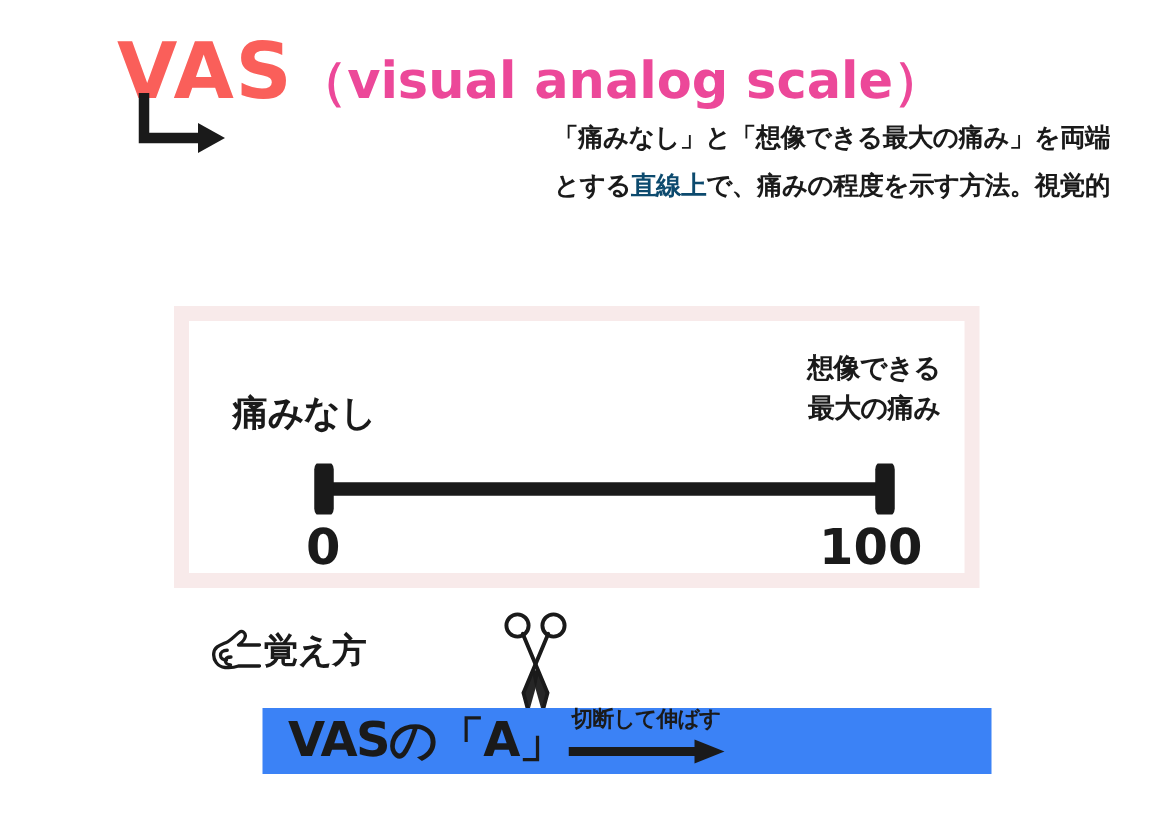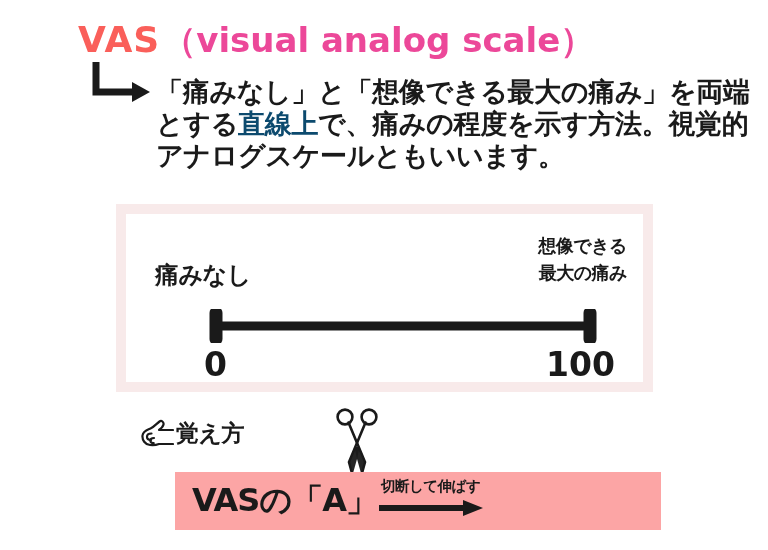--- a/index.html
+++ b/index.html
@@ -19,21 +19,21 @@
   
   .title-row {
     position: absolute;
     left: 78px;
     top: 18px;
     display: flex;
     align-items: baseline;
     white-space: nowrap;
   }
   .title-abbr {
-    font-size: 36px;
+    font-size: 52px;
     font-weight: bold;
     letter-spacing: 1px;
     color: #fa5f5a;
   }
   .title-full {
     font-size: 34px;
     font-weight: bold;
     color: #ec4899;
     letter-spacing: 0px;
     margin-left: 2px;
@@ -44,28 +44,29 @@
     position: absolute;
     left: 92px;
     top: 62px;
     width: 62px;
     height: 42px;
   }
 
   
   .description {
     position: absolute;
-    left: 156px;
+    left: 140px;
     top: 76px;
     width: 600px;
-    font-size: 27px;
+    font-size: 17px;
     font-weight: bold;
     line-height: 32px;
     letter-spacing: -0.3px;
     color: #1a1a1a;
+    text-align: right;
   }
   .hl-red { color: #0c4a6e; }
 
   
   .scale-frame {
     position: absolute;
     left: 116px;
     top: 204px;
     width: 537px;
     height: 188px;
@@ -146,22 +147,22 @@
     width: 44px;
     height: 72px;
   }
 
   
   .yellow-bar {
     position: absolute;
     left: 175px;
     top: 472px;
     width: 486px;
-    height: 58px;
-    background: #fca5a5;
+    height: 44px;
+    background: #3b82f6;
     display: flex;
     align-items: center;
   }
   .bar-text-a {
     font-size: 32px;
     font-weight: bold;
     letter-spacing: -1px;
     margin-left: 17px;
     white-space: nowrap;
   }
@@ -228,23 +229,20 @@
     <path d="M40 20 L58 30 L40 40 Z" fill="#1a1a1a"></path>
   </svg>
 </div>
 
 <div class="description">
   <div>
     <span>「痛みなし」と「想像できる最大の痛み」を両端</span>
   </div>
   <div>
     <span>とする</span><span class="hl-red">直線上</span><span>で、痛みの程度を示す方法。視覚的</span>
-  </div>
-  <div>
-    <span>アナログスケールともいいます。</span>
   </div>
 </div>
 
 <div class="scale-frame">
   <div class="scale-inner">
     <div class="anchor-left">痛みなし</div>
 
     <div class="anchor-right">
       <div>想像できる</div>
       <div>最大の痛み</div>

